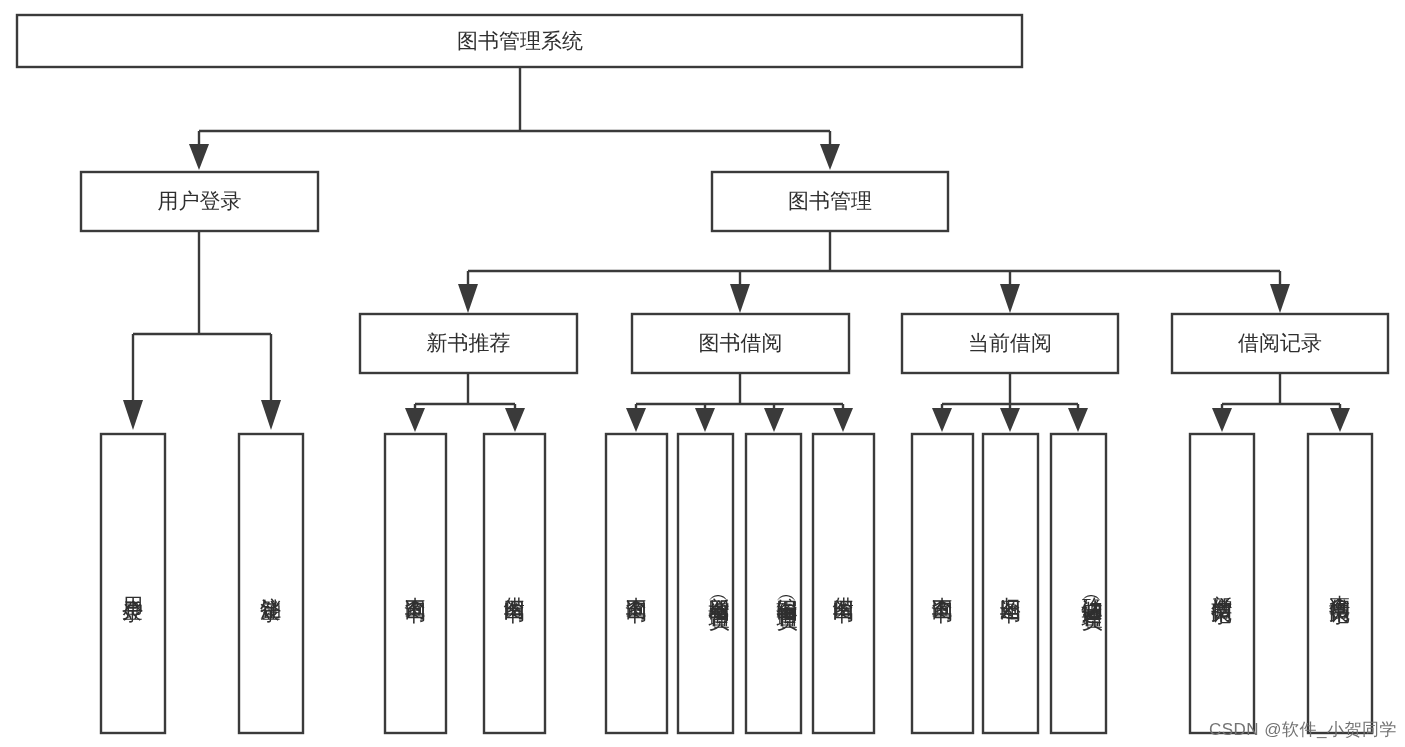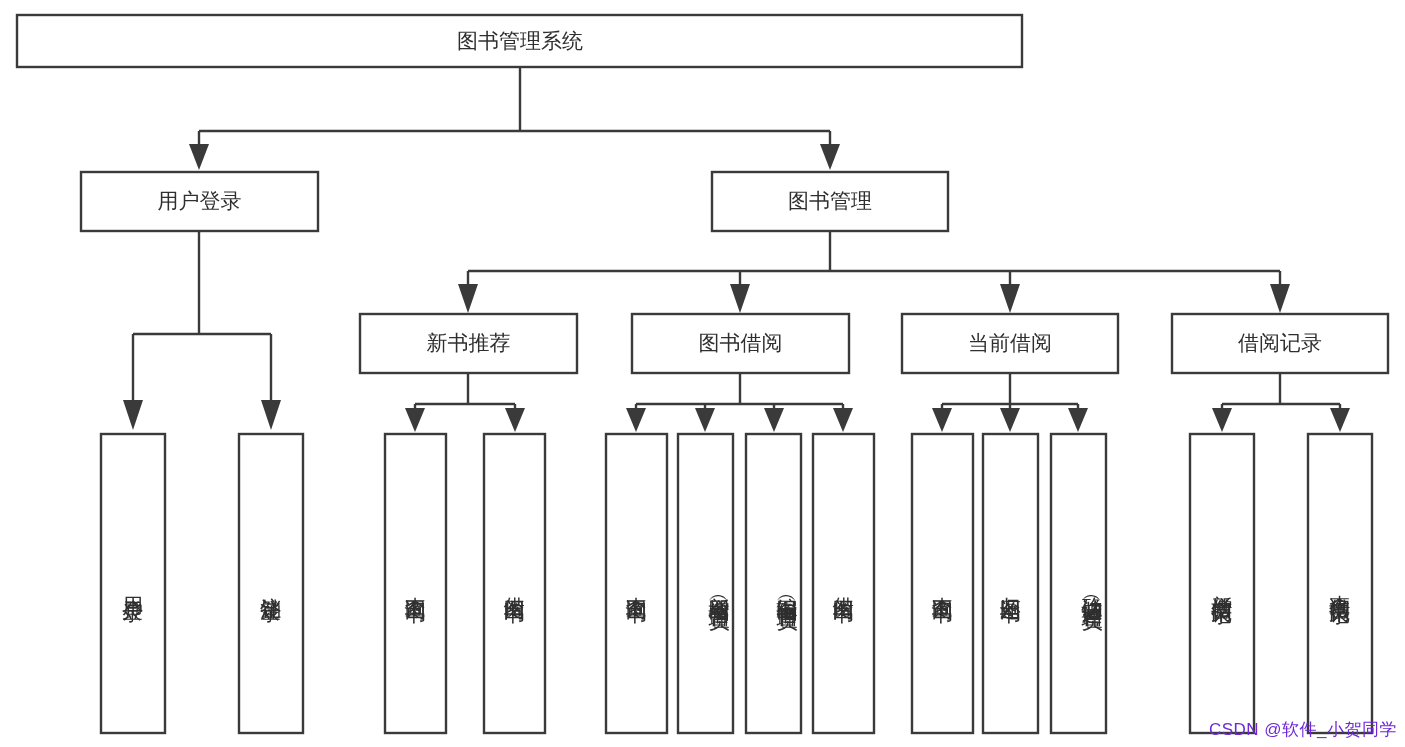--- a/index.html
+++ b/index.html
@@ -65,21 +65,21 @@
     text-align: center;
     pointer-events: none;
     user-select: none;
   }
   .watermark {
     position: absolute;
     right: 8px;
     bottom: 6px;
     font-family: "Liberation Sans", "DejaVu Sans", sans-serif;
     font-size: 17px;
-    color: #6d28d9;
+    color: #737373;
     letter-spacing: 0.5px;
     white-space: nowrap;
   }
 </style>
 </head>
 <body>
 
 <div id="diagram-root">
 
   <svg class="diagram-canvas" viewBox="0 0 1405 747" xmlns="http://www.w3.org/2000/svg">

